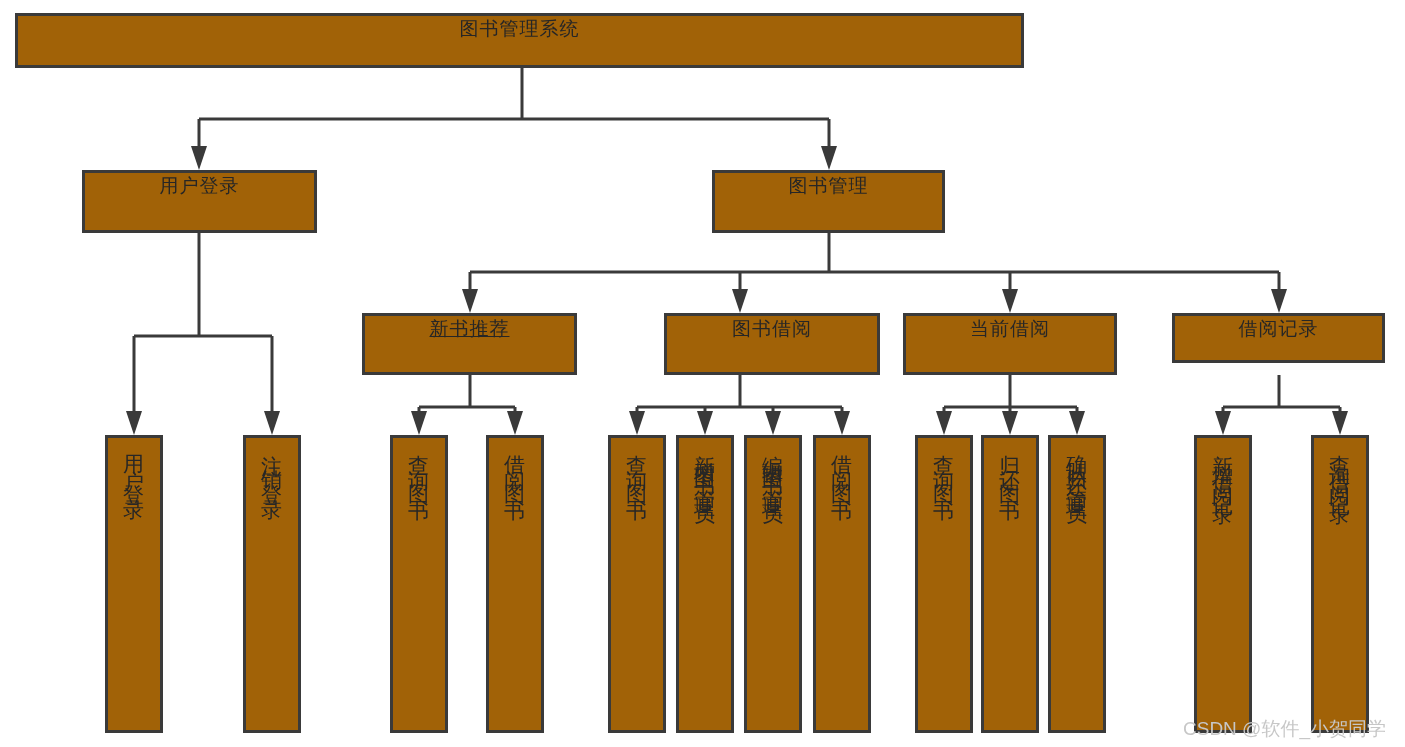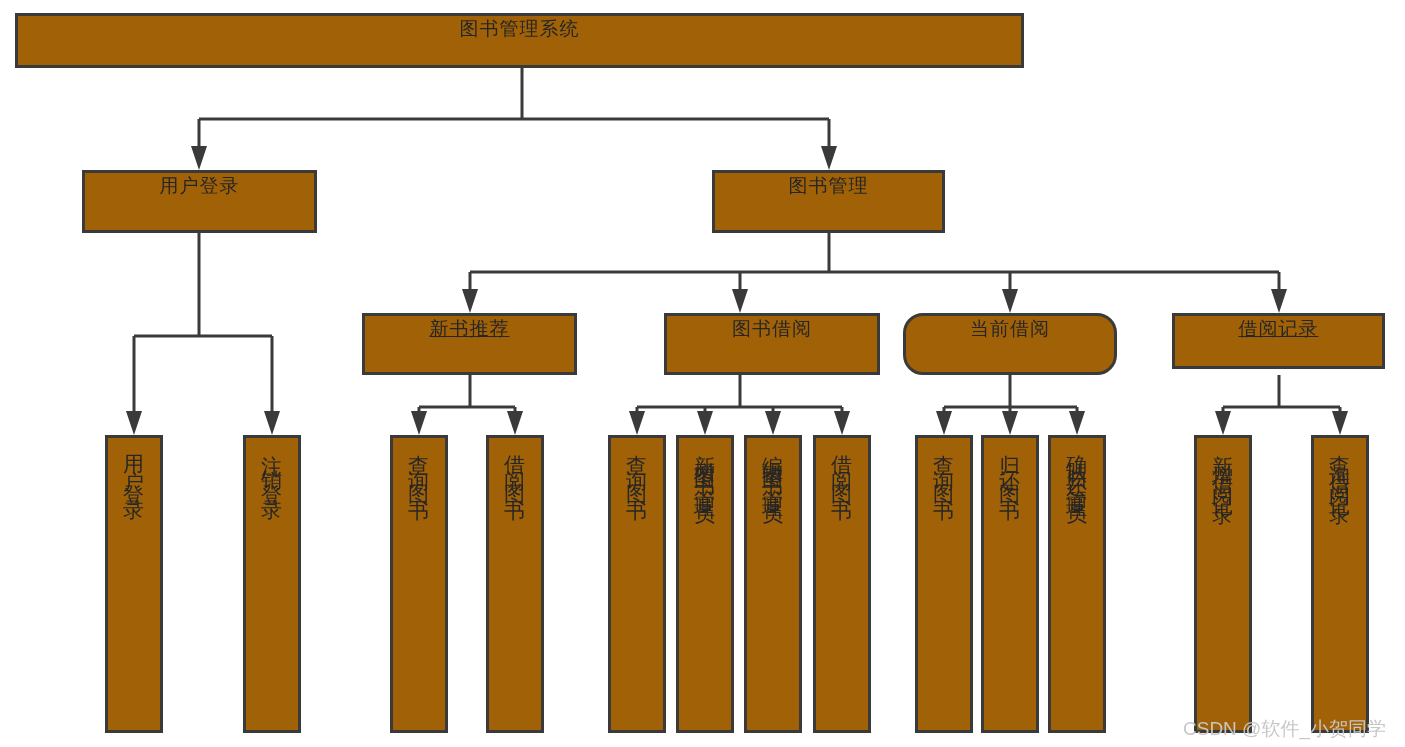--- a/index.html
+++ b/index.html
@@ -48,22 +48,22 @@
   }
   .leaf.mid span  { letter-spacing: 10px; }
   .leaf.long span { letter-spacing: 7px; }
 
   
   .n-root   { left: 15px;   top: 13px;  width: 1009px; height: 55px; }
   .n-login  { left: 82px;   top: 170px; width: 235px;  height: 63px; }
   .n-mgmt   { left: 712px;  top: 170px; width: 233px;  height: 63px; }
   .n-newrec { left: 362px;  top: 313px; width: 215px;  height: 62px; text-decoration: underline; }
   .n-borrow { left: 664px;  top: 313px; width: 216px;  height: 62px; }
-  .n-curr   { left: 903px;  top: 313px; width: 214px;  height: 62px; border-radius: 20px; }
-  .n-record { left: 1172px; top: 313px; width: 213px;  height: 56px; text-decoration: underline; }
+  .n-curr   { left: 903px;  top: 313px; width: 214px;  height: 62px; }
+  .n-record { left: 1172px; top: 313px; width: 213px;  height: 50px; }
 
   .leaf { top: 435px; width: 58px; height: 298px; }
   .lf-1  { left: 105px; }
   .lf-2  { left: 243px; }
   .lf-3  { left: 390px; }
   .lf-4  { left: 486px; }
   .lf-5  { left: 608px; }
   .lf-6  { left: 676px; }
   .lf-7  { left: 744px; }
   .lf-8  { left: 813px; }

